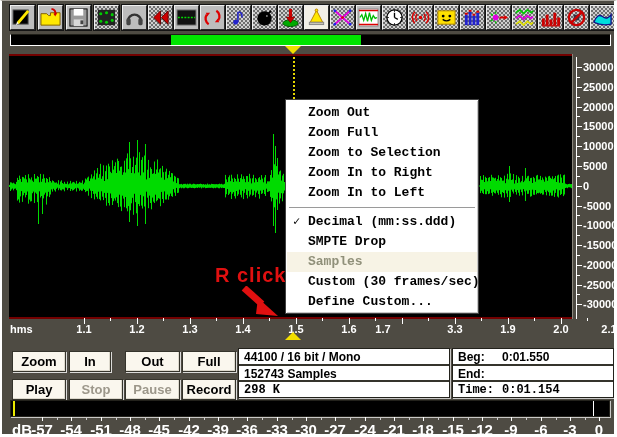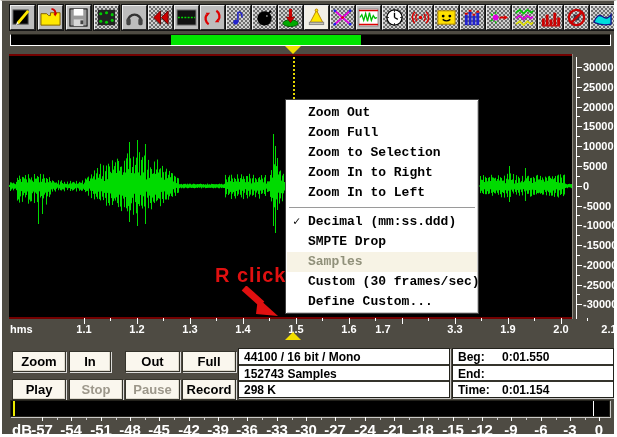--- a/index.html
+++ b/index.html
@@ -43,21 +43,21 @@
   #rarrow{position:absolute;left:238px;top:285px;z-index:3;}
   
   .pbtn{position:absolute;height:21px;background:#faf7ee;border:1px solid #35342c;
         box-shadow:1px 1px 0 rgba(255,255,255,.8),inset -1px -1px 0 #dcd8cc;
         color:#000;font-size:13px;font-weight:bold;text-align:center;line-height:19px;font-family:"Liberation Sans",sans-serif;padding:0;}
   .pbtn.dis{color:#9c978a;}
   
   .ibox{position:absolute;top:347px;height:50px;background:#fff;border:1px solid #23221c;
         box-shadow:1px 1px 0 rgba(255,255,255,.7);display:flex;flex-direction:column;}
   .irow{flex:1;border-bottom:2px solid #35342c;font-size:12px;color:#000;line-height:14px;padding:1px 0 0 5px;display:flex;white-space:nowrap;overflow:hidden;}
-  .irow:last-child{border-bottom:none;}
+  .irow:last-child{border-bottom:none;font-family:Liberation Mono, monospace;}
   .ilab{width:44px;flex:none;}
   
   #meterbar{position:absolute;left:8px;top:399px;width:600px;height:17px;background:#000;
             border:1px solid #23221c;box-shadow:1px 1px 0 rgba(255,255,255,.7);}
   #meter-yellow{position:absolute;left:2px;top:0;width:2px;height:100%;background:#e8e800;}
   #meter-white{position:absolute;left:582px;top:0;width:1px;height:100%;background:#fff;}
   .dblab{position:absolute;top:420px;width:26px;color:#fff;font-size:15px;text-align:center;}
   .lab-left{text-align:left;}
 </style>
 </head>

